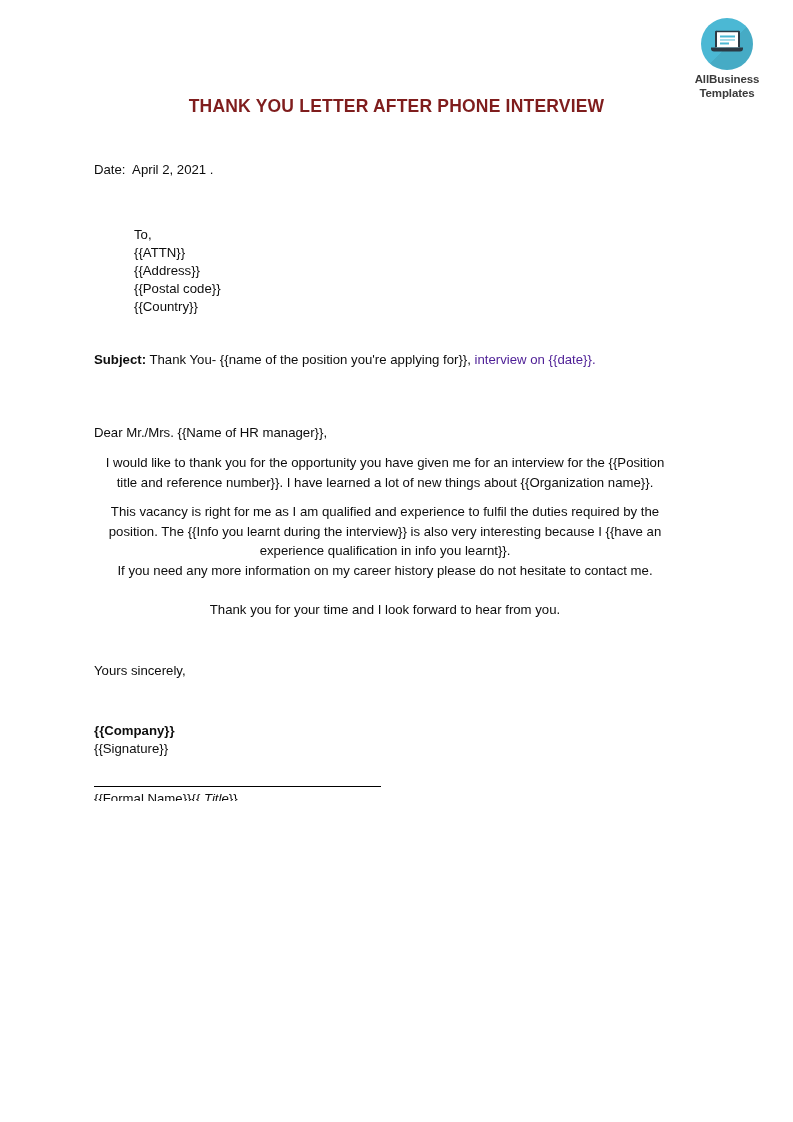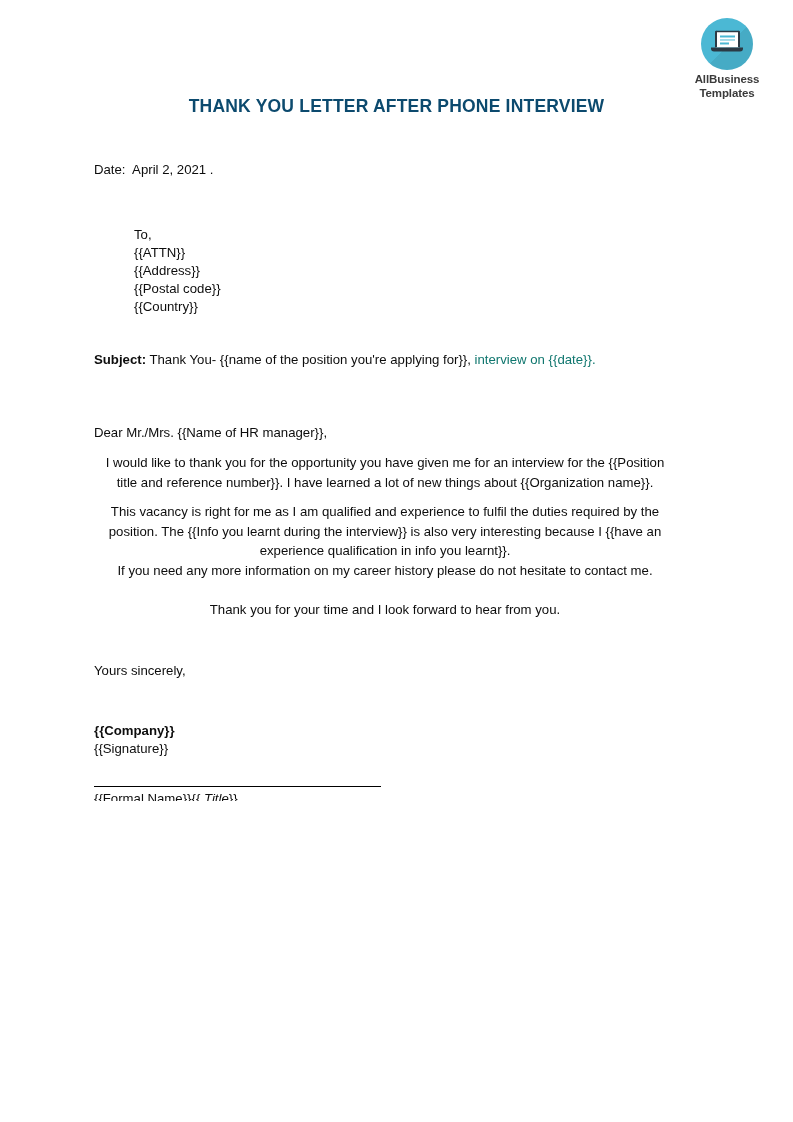--- a/index.html
+++ b/index.html
@@ -86,42 +86,42 @@
   
   .doc-title {
     position: absolute;
     top: 96px;
     left: 0;
     width: 793px;
     text-align: center;
     font-size: 17.5px;
     font-weight: bold;
     letter-spacing: 0.2px;
-    color: #0c4a6e;
+    color: #7f1d1d;
   }
 
   
   .body-area {
     position: absolute;
     left: 94px;
     top: 0;
     width: 582px;
     font-size: 13.2px;
     line-height: 19.5px;
     color: #0d0d0d;
   }
 
   .date-line { position: absolute; top: 160px; white-space: pre; text-align: right; }
 
   .address-block { position: absolute; top: 226px; line-height: 18px; }
   .address-block div { white-space: pre; margin-left: 40px; }
 
   .subject-line { position: absolute; top: 350px; white-space: nowrap; }
   .subject-label { font-weight: bold; text-align: right; }
-  .subject-muted { color: #0f766e; }
+  .subject-muted { color: #4c1d95; }
 
   .salutation { position: absolute; top: 423px; white-space: pre; }
 
   .para { position: absolute; text-align: center; width: 582px; }
   .para-1 { top: 453px; }
   .para-2 { top: 502px; }
   .para-3 { top: 561px; }
   .para-4 { top: 600px; }
 
   .closing { position: absolute; top: 661px; white-space: pre; }

